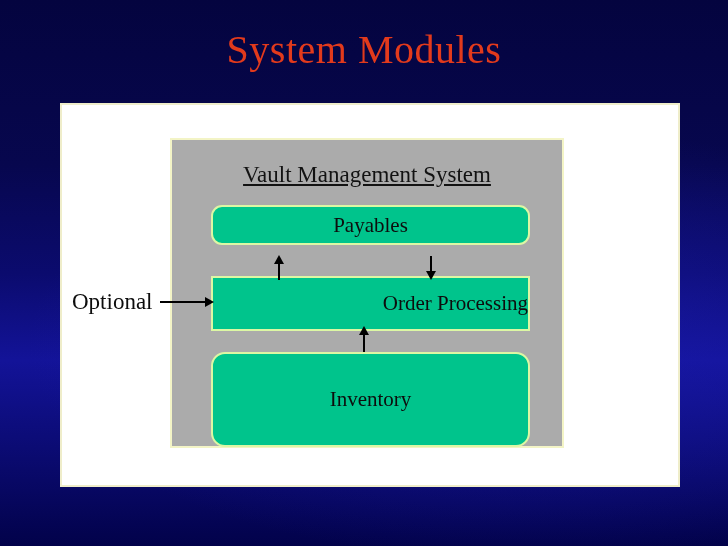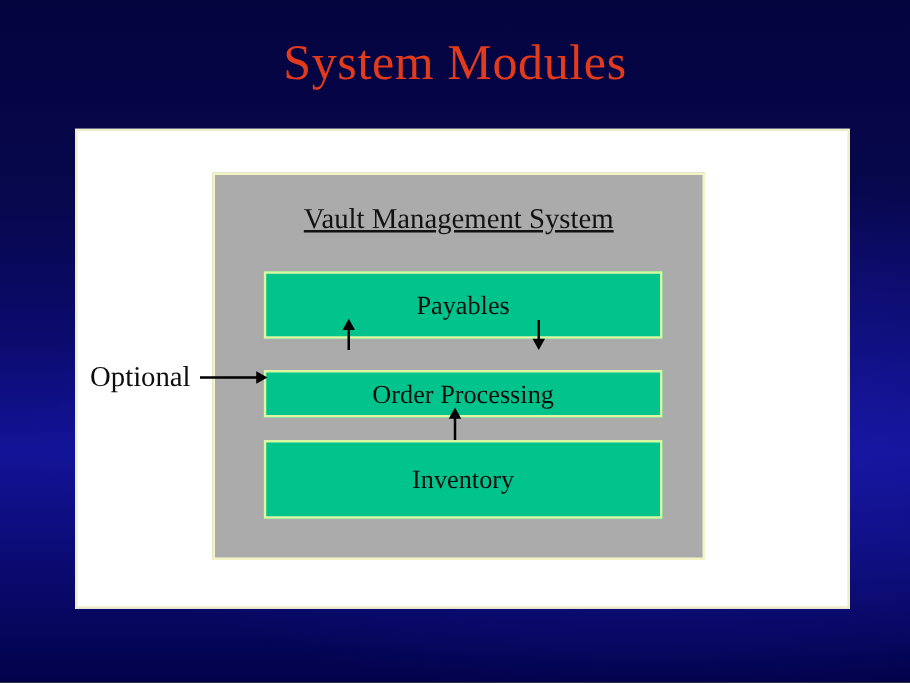--- a/index.html
+++ b/index.html
@@ -54,23 +54,23 @@
     width: 319px;
     background: #00c48c;
     border: 2px solid #dcf7a4;
     box-sizing: border-box;
     display: flex;
     align-items: center;
     justify-content: center;
     font-size: 21px;
     color: #0d0d0d;
   }
-  .module.payables  { top: 217px; height: 54px; }
-  .module.order     { top: 296px; height: 38px; }
-  .module.inventory { top: 352px; height: 63px; }
+  .module.payables  { top: 205px; height: 40px; border-radius: 11px; }
+  .module.order     { top: 276px; height: 55px; justify-content: flex-end; }
+  .module.inventory { top: 352px; height: 95px; border-radius: 14px; }
   .optional-label {
     position: absolute;
     left: 72px; top: 289px;
     font-size: 23px;
     font-weight: normal;
     color: #0d0d0d;
   }
   
   .shaft-v { position: absolute; width: 2px; background: #000; }
   .shaft-h { position: absolute; height: 2px; background: #000; }

